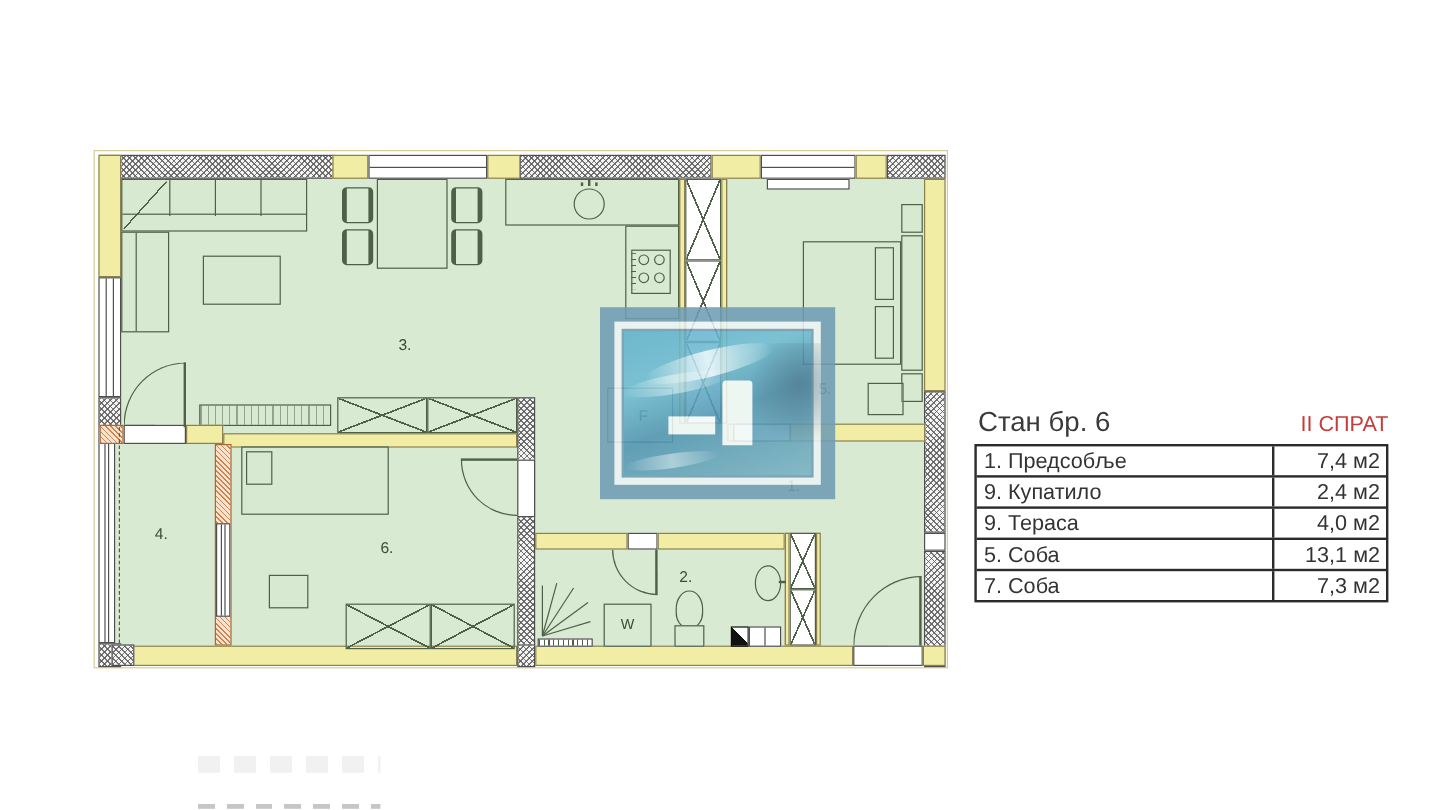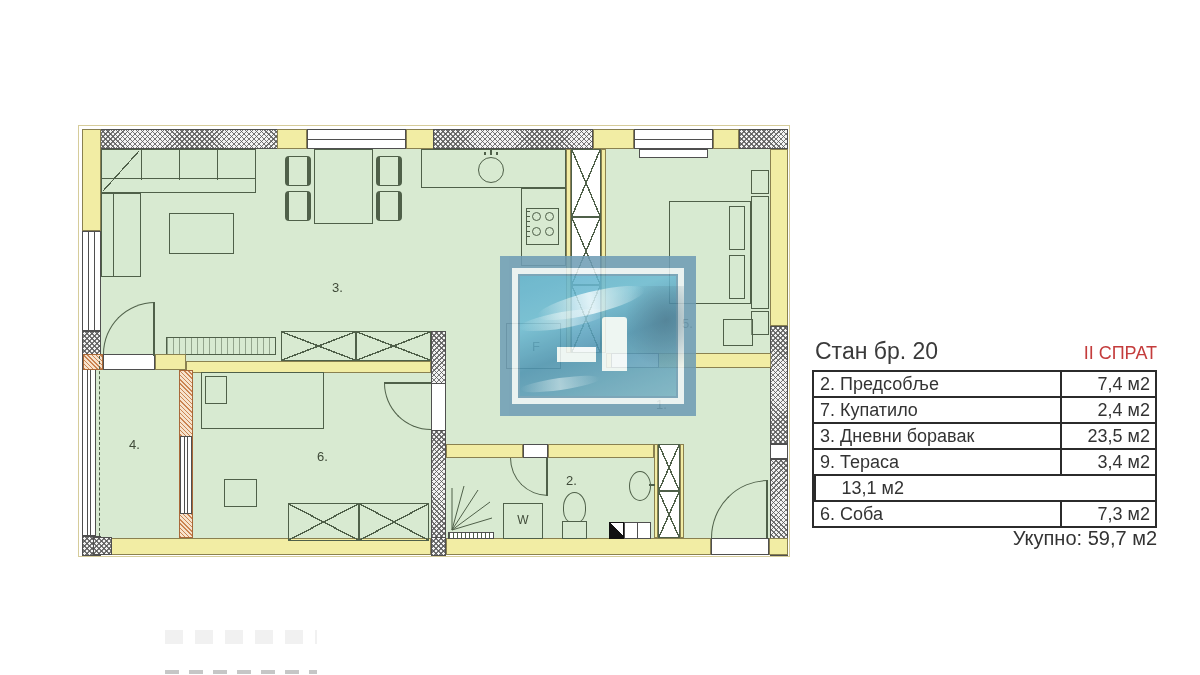--- a/index.html
+++ b/index.html
@@ -209,46 +209,42 @@
     <div class="abs wm-frame"></div>
     <div class="abs wm-inner"></div>
     <div class="abs" style="right:12px;top:30px;width:60px;height:85px;background:radial-gradient(ellipse at 70% 40%,rgba(55,95,120,.55),transparent 70%);"></div>
     <div class="abs swoosh" style="left:36px;top:36px;width:110px;height:22px;transform:rotate(-14deg);background:linear-gradient(90deg,transparent,rgba(240,250,252,.85),transparent);"></div>
     <div class="abs swoosh" style="left:18px;top:56px;width:90px;height:16px;transform:rotate(-10deg);background:linear-gradient(90deg,transparent,rgba(240,250,252,.55),transparent);"></div>
     <div class="abs swoosh" style="left:20px;bottom:26px;width:80px;height:12px;transform:rotate(-8deg);background:linear-gradient(90deg,transparent,rgba(240,250,252,.5),transparent);"></div>
     <div class="abs" style="left:52%;top:38%;width:13%;height:34%;background:#f2f8f8;border-radius:3px 3px 0 0;"></div>
     <div class="abs" style="left:29%;top:57%;width:20%;height:9%;background:#f2f8f8;"></div>
   </div>
 
-  <div class="abs" id="apt-title">Стан бр. 20</div>
+  <div class="abs" id="apt-title">Стан бр. 6</div>
   <div class="abs" id="floor-tag">II СПРАТ</div>
 
   <div class="abs" id="area-table">
     <div class="trow">
-      <div class="tname">2. Предсобље</div>
+      <div class="tname">1. Предсобље</div>
       <div class="tarea">7,4 м2</div>
     </div>
     <div class="trow">
-      <div class="tname">7. Купатило</div>
+      <div class="tname">9. Купатило</div>
       <div class="tarea">2,4 м2</div>
     </div>
     <div class="trow">
-      <div class="tname">3. Дневни боравак</div>
-      <div class="tarea">23,5 м2</div>
-    </div>
-    <div class="trow">
       <div class="tname">9. Тераса</div>
-      <div class="tarea">3,4 м2</div>
-    </div>
-    <div class="trow">
+      <div class="tarea">4,0 м2</div>
+    </div>
+    <div class="trow">
+      <div class="tname">5. Соба</div>
       <div class="tarea">13,1 м2</div>
     </div>
     <div class="trow">
-      <div class="tname">6. Соба</div>
+      <div class="tname">7. Соба</div>
       <div class="tarea">7,3 м2</div>
     </div>
   </div>
 
-  <div class="abs" id="total-line">Укупно: 59,7 м2</div>
 
   <div class="abs" style="left:165px;top:630px;width:152px;height:14px;background:repeating-linear-gradient(90deg,#f1f1f1 0 18px,transparent 18px 30px);"></div>
   <div class="abs" style="left:165px;top:670px;width:152px;height:4px;background:repeating-linear-gradient(90deg,#c6c6c6 0 14px,transparent 14px 24px);"></div>
 </div>
 
 </body></html>

